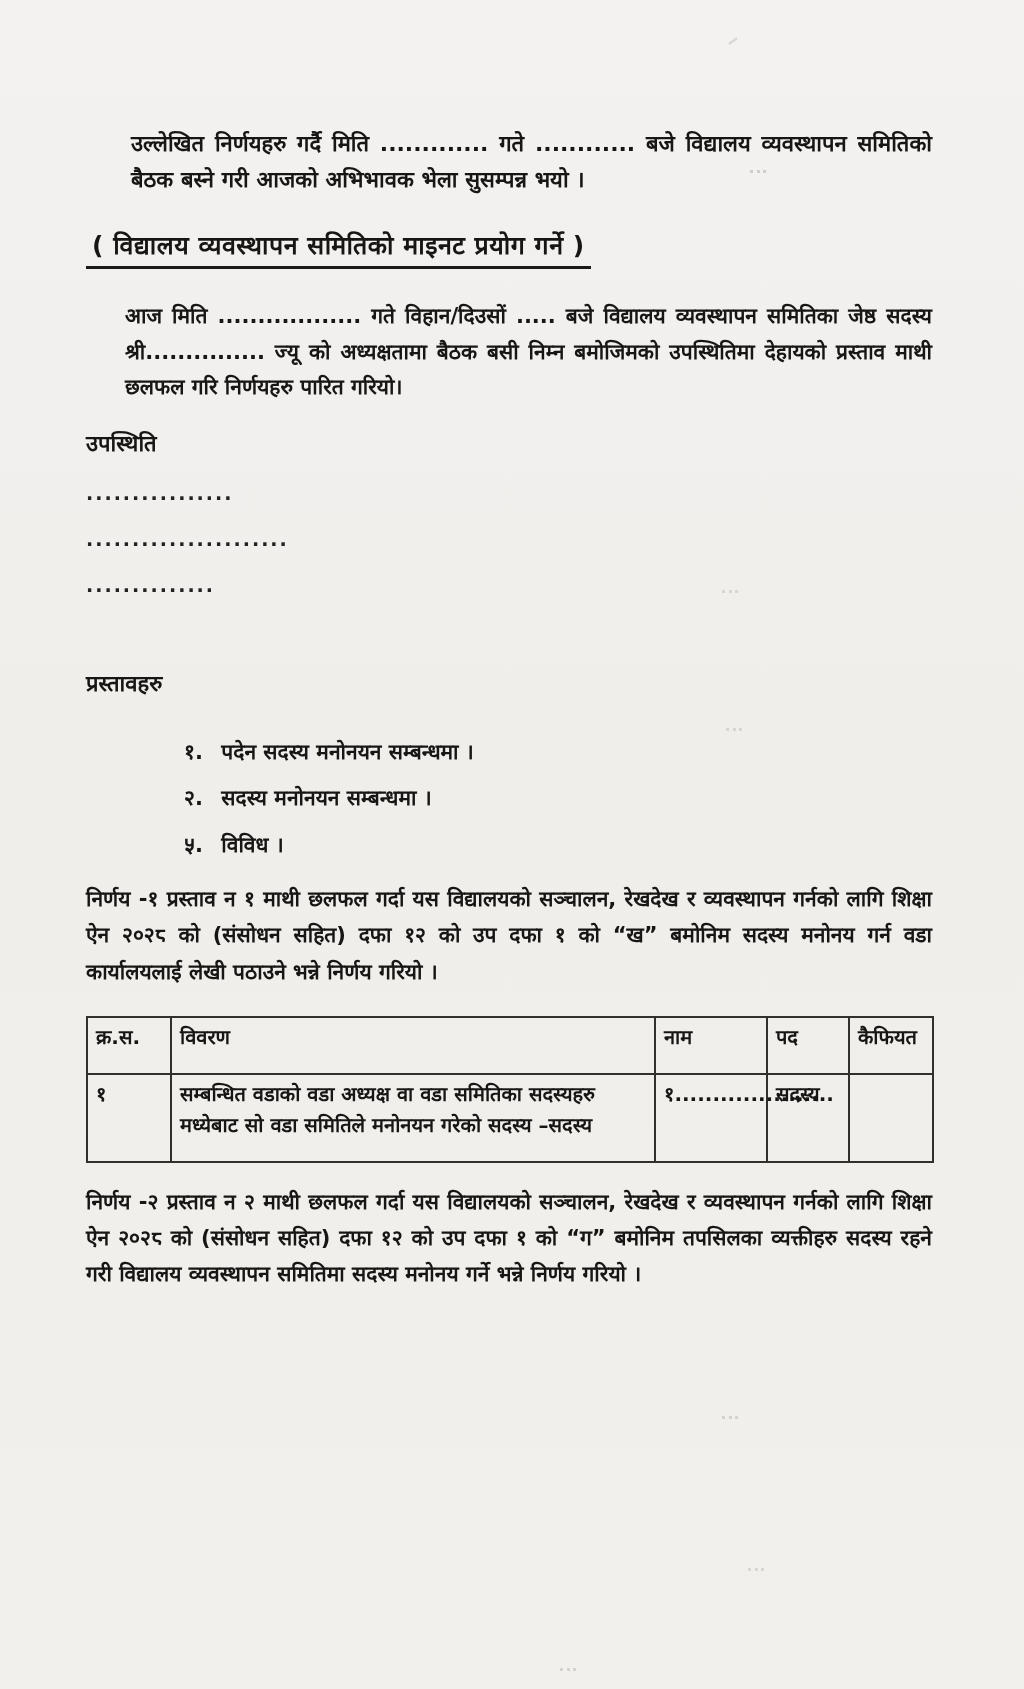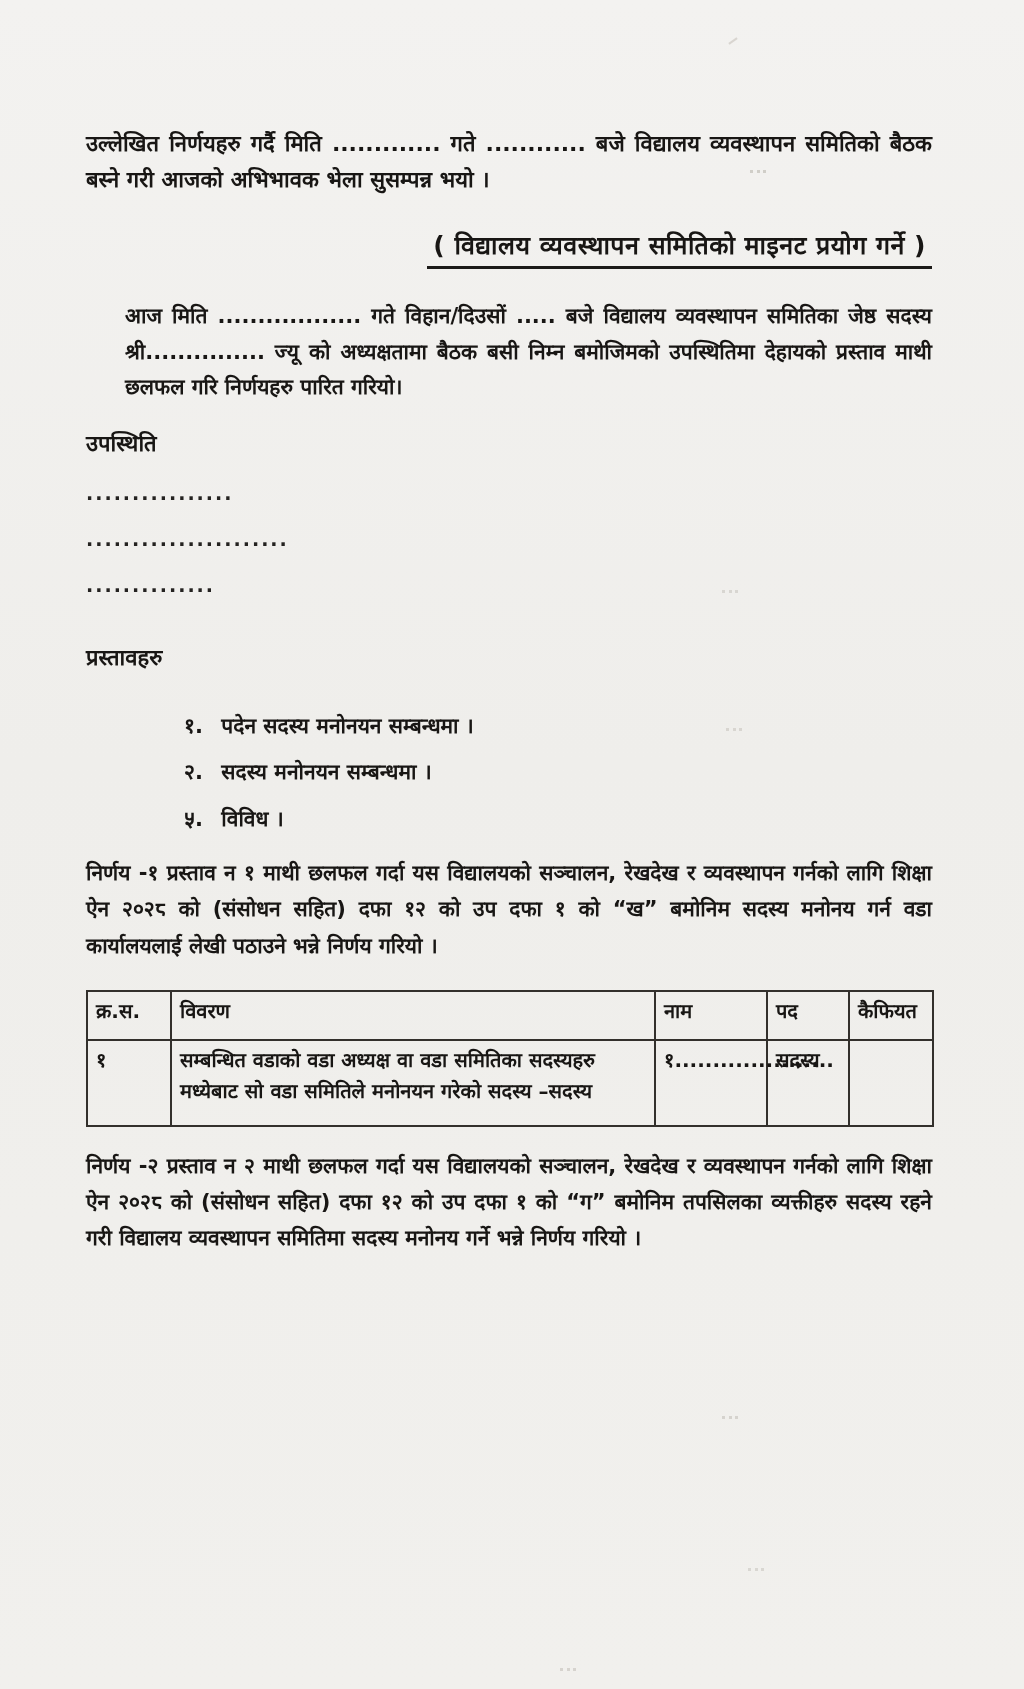--- a/index.html
+++ b/index.html
@@ -20,22 +20,23 @@
   .content {
     position: absolute;
     left: 86px; top: 0;
     width: 846px;
   }
   .p-intro {
     margin-top: 126px;
     font-size: 22px; line-height: 1.62;
     font-weight: 700;
     text-align: justify;
+    margin-left: 45px;
   }
-  .title-wrap { text-align: right; margin-top: 30px; }
+  .title-wrap { text-align: left; margin-top: 30px; }
   .doc-title {
     display: inline-block;
     font-size: 25px; font-weight: 700;
     border-bottom: 3px solid #1c1a18;
     padding: 0 6px 5px 6px;
     letter-spacing: 0.5px;
   }
   .p-meeting {
     margin-top: 30px;
     font-size: 21px; line-height: 1.68;
@@ -47,21 +48,21 @@
     font-size: 22px; font-weight: 700;
   }
   .h-attendance { margin-top: 22px; }
   .dots-line {
     margin-top: 27px;
     font-size: 19px; font-weight: 700;
     letter-spacing: 2px;
     color: #242220;
     line-height: 1;
   }
-  .h-proposals { margin-top: 46px; }
+  .h-proposals { margin-top: 72px; }
   .proposal-list { margin-top: 40px; padding-left: 98px; }
   .proposal-item {
     font-size: 21px; font-weight: 600;
     margin-bottom: 16px;
     line-height: 1.45;
   }
   .proposal-num { display: inline-block; min-width: 30px; }
   .h-decisions { margin-top: 34px; }
   .p-decision {
     font-size: 21px; line-height: 1.72;
@@ -72,21 +73,21 @@
   table.minute-table {
     margin-top: 26px;
     width: 846px;
     border-collapse: collapse;
     table-layout: fixed;
   }
   table.minute-table th, table.minute-table td {
     border: 2px solid #33302c;
     font-size: 20px;
     font-weight: 600;
-    padding: 4px 8px 12px 8px;
+    padding: 4px 8px 20px 8px;
     text-align: left;
     vertical-align: top;
     line-height: 1.55;
   }
   table.minute-table th { font-weight: 700; height: 38px; }
   table.minute-table td { height: 86px; }
   .artifact { position: absolute; opacity: 0.55; }
   .a-dots { border-top: 3px dotted #b6b2aa; width: 16px; height: 0; }
   .a-slash { width: 10px; height: 2px; background: #c2beb6; transform: rotate(-35deg); }
 </style>

